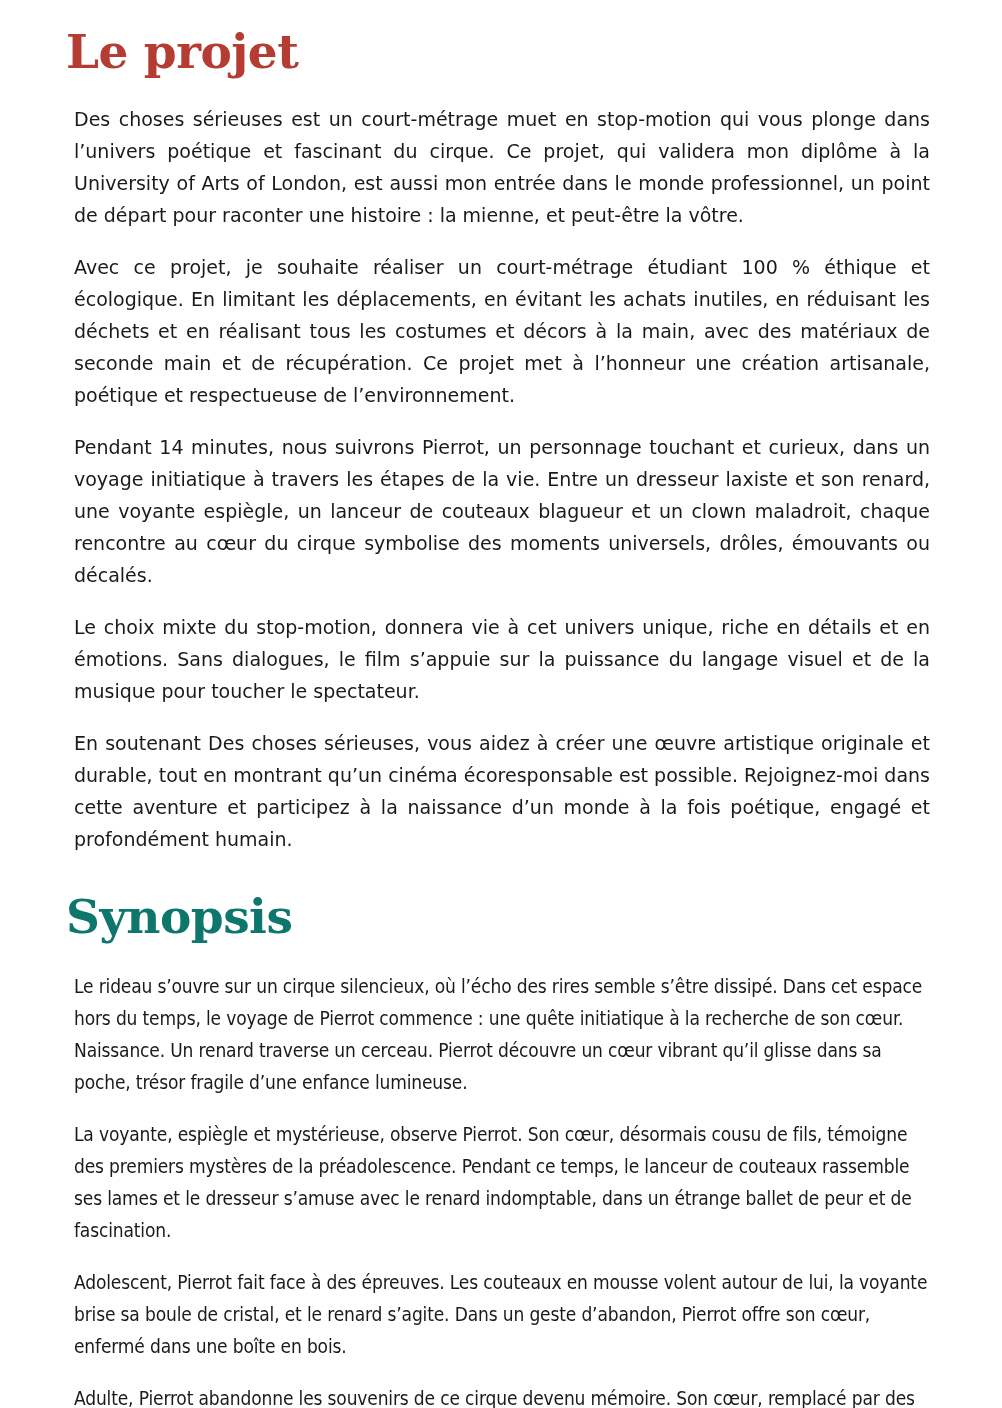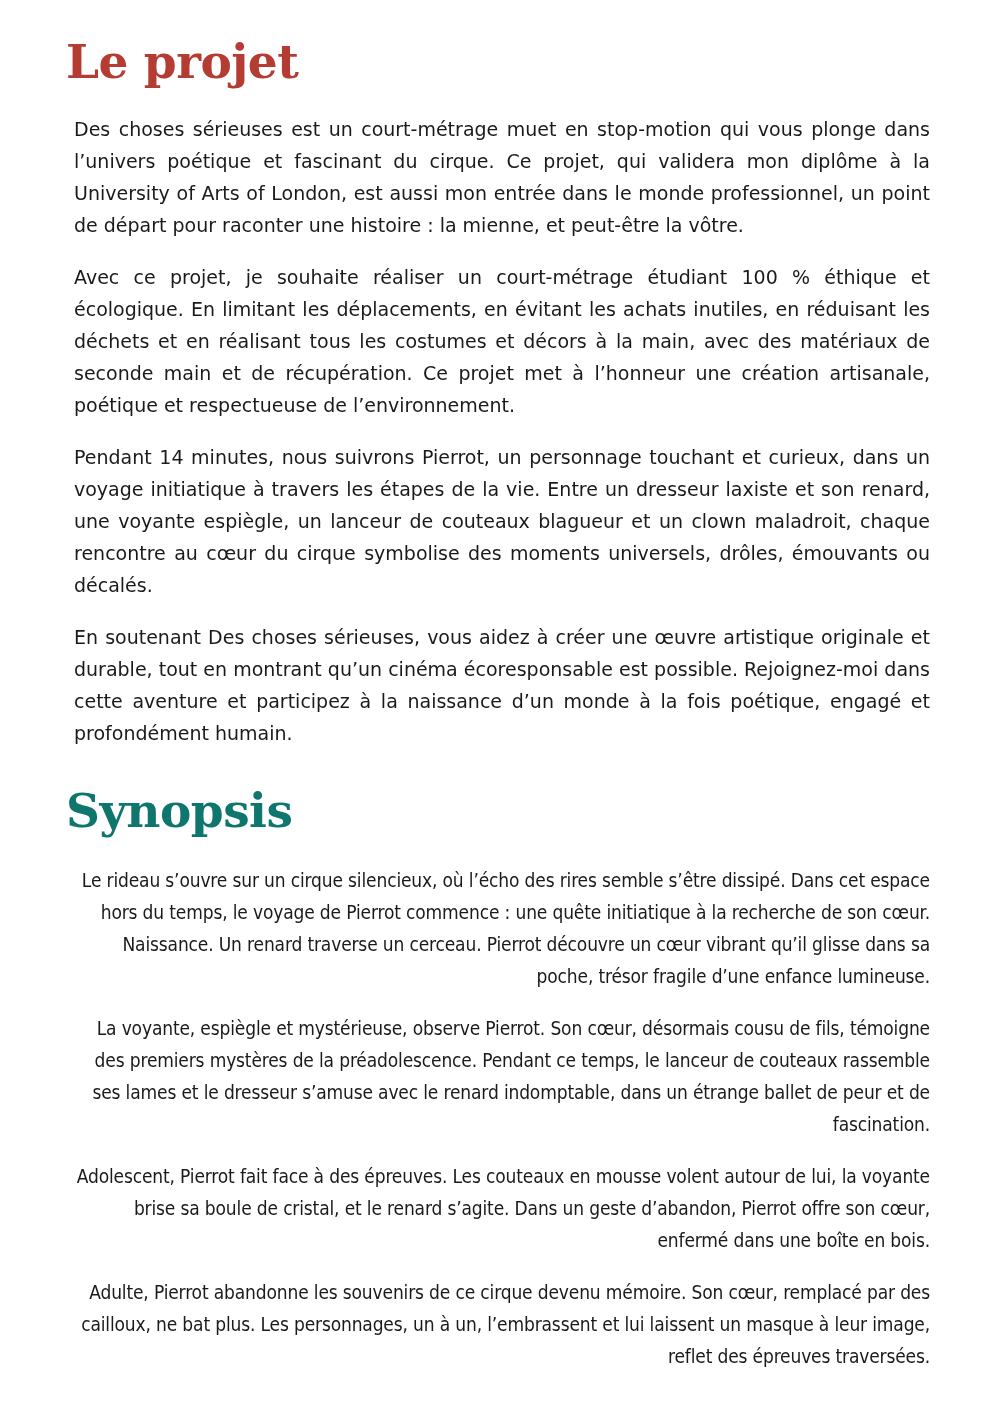--- a/index.html
+++ b/index.html
@@ -33,21 +33,21 @@
     font-size: 47px;
     line-height: 1.0;
     letter-spacing: -0.5px;
     color: #b43c32;
     margin: 0;
     padding: 0;
     white-space: pre;
   }
 
   #heading-projet-wrap {
-    padding-top: 38px;
+    padding-top: 28px;
     padding-bottom: 20px;
   }
 
   #heading-synopsis-wrap {
     padding-top: 22px;
     padding-bottom: 22px;
   }
 
   
   .body-block {
@@ -75,41 +75,41 @@
 
   
   .ragged p {
     text-align: left;
   }
 
   
   .condensed p {
     font-stretch: condensed;
     letter-spacing: -0.15px;
-    text-align: right;
   }
 
   .spacer-between-sections {
     height: 8px;
   }
 </style>
 </head>
 <body>
 
 <div class="page" style="background: rgb(255, 255, 255);">
   <div class="content">
 
     <div id="heading-projet-wrap">
       <h1 class="section-heading" style="color: rgb(180, 60, 50);">Le projet</h1>
     </div>
 
     <div class="body-block justified" id="body-le-projet" style="color: rgb(26, 26, 26);">
       <p>Des choses sérieuses est un court-métrage muet en stop-motion qui vous plonge dans l’univers poétique et fascinant du cirque. Ce projet, qui validera mon diplôme à la University of Arts of London, est aussi mon entrée dans le monde professionnel, un point de départ pour raconter une histoire : la mienne, et peut-être la vôtre.</p>
       <p>Avec ce projet, je souhaite réaliser un court-métrage étudiant 100 % éthique et écologique. En limitant les déplacements, en évitant les achats inutiles, en réduisant les déchets et en réalisant tous les costumes et décors à la main,  avec des matériaux de seconde main et de récupération. Ce projet met à l’honneur une création artisanale, poétique et respectueuse de l’environnement.</p>
       <p>Pendant 14 minutes, nous suivrons Pierrot, un personnage touchant et curieux, dans un voyage initiatique à travers les étapes de la vie. Entre un dresseur laxiste et son renard, une voyante espiègle, un lanceur de couteaux blagueur et un clown maladroit, chaque rencontre au cœur du cirque symbolise des moments universels, drôles, émouvants ou décalés.</p>
+      <p>Le choix mixte du  stop-motion, donnera vie à cet univers unique, riche en détails et en émotions. Sans dialogues, le film s’appuie sur la puissance du langage visuel et de la musique pour toucher le spectateur.</p>
       <p>En soutenant Des choses sérieuses, vous aidez à créer une œuvre artistique originale et durable, tout en montrant qu’un cinéma écoresponsable est possible. Rejoignez-moi dans cette aventure et participez à la naissance d’un monde à la fois poétique, engagé et profondément humain.</p>
     </div>
 
     <div class="spacer-between-sections"></div>
 
     <div id="heading-synopsis-wrap">
       <h1 class="section-heading" style="color: #0f766e;">Synopsis</h1>
     </div>
 
     <div class="body-block ragged condensed" id="body-synopsis" style="color: rgb(26, 26, 26);">

